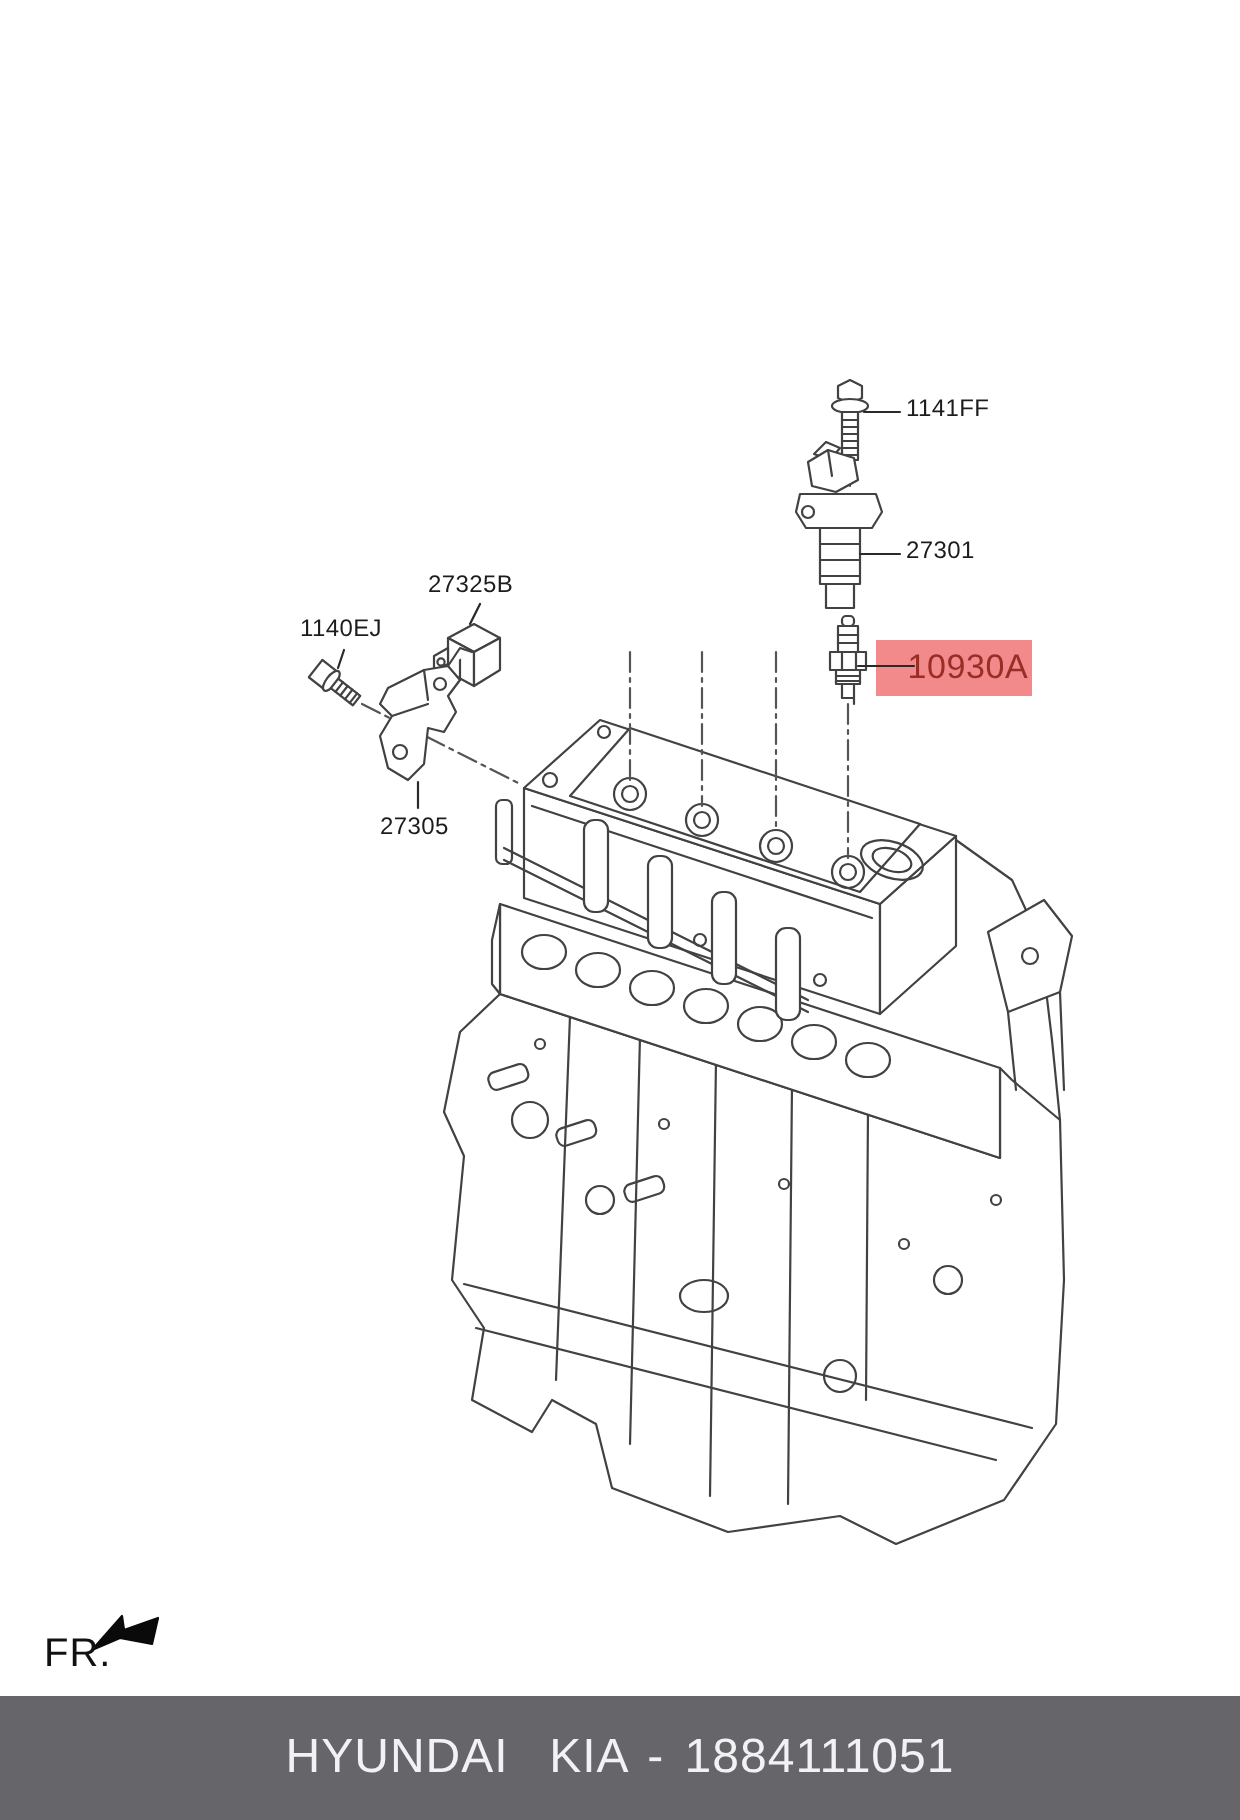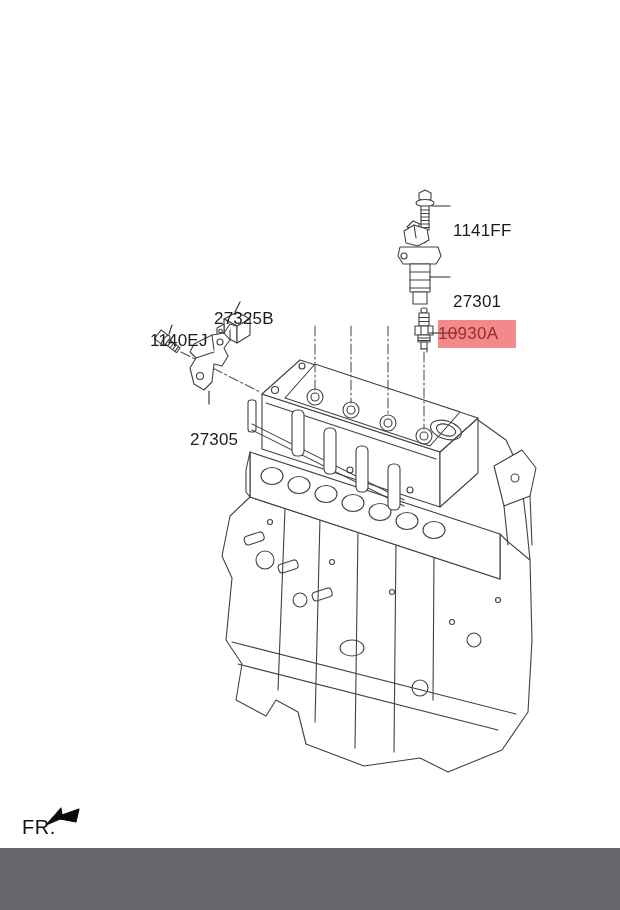--- a/index.html
+++ b/index.html
@@ -1,23 +1,23 @@
 <!DOCTYPE html>
 <html><head>
 <meta charset="utf-8">
 <style>
   html,body{margin:0;padding:0;background:#ffffff;}
   body{width:620px;height:910px;position:relative;overflow:hidden;
        font-family:"Liberation Sans",sans-serif;}
   .stage{position:absolute;left:0;top:0;width:620px;height:848px;background:#fff;}
   .stage svg{position:absolute;left:0;top:0;}
-  .part-label{position:absolute;font-size:17px;color:#1c1c1c;line-height:1;
-              white-space:nowrap;letter-spacing:0.2px;margin-top:24px;}
+  .part-label{position:absolute;font-size:12px;color:#1c1c1c;line-height:1;
+              white-space:nowrap;letter-spacing:0.2px;}
   .hl-box{position:absolute;left:438px;top:320px;width:92px;height:28px;
-          display:flex;align-items:center;}
+          display:flex;align-items:center;justify-content:center;}
   .hl-box span{font-size:17px;color:#9b2d27;letter-spacing:0.3px;}
   .fr{position:absolute;left:22px;top:816px;font-size:20px;font-weight:normal;
       color:#111;letter-spacing:0.5px;}
   .footer{position:absolute;left:0;top:848px;width:620px;height:62px;
           display:flex;align-items:center;justify-content:center;gap:30px;}
   .footer span{font-size:24px;letter-spacing:0.5px;word-spacing:3px;white-space:pre;}
 </style>
 </head>
 <body>
 
@@ -202,13 +202,14 @@
     <span>10930A</span>
   </div>
   <div class="part-label" style="left:214px;top:286px;">27325B</div>
   <div class="part-label" style="left:150px;top:308px;">1140EJ</div>
   <div class="part-label" style="left:190px;top:407px;">27305</div>
 
   <div class="fr">FR.</div>
 </div>
 
 <div class="footer" style="background:#666569;color:#f2f1f3;">
+  <span>HYUNDAI  KIA - 1884111051</span>
 </div>
 
 </body></html>

